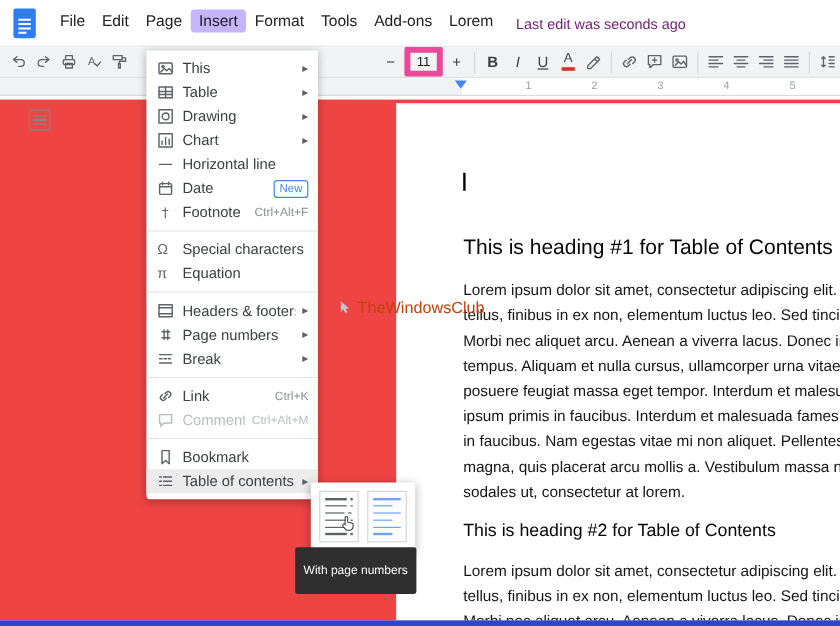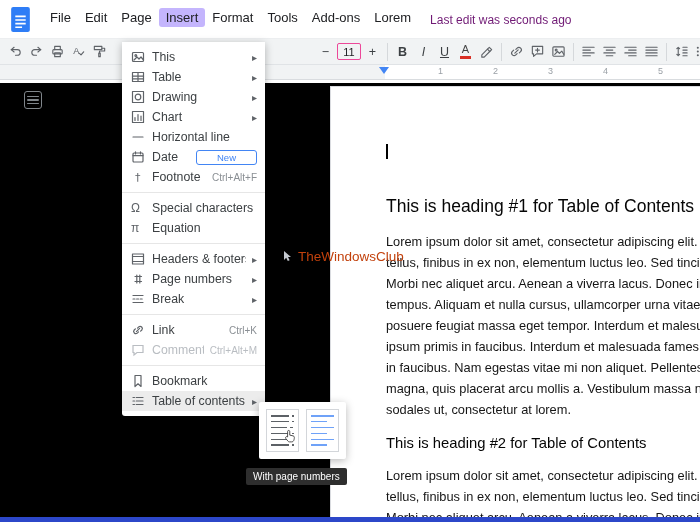--- a/index.html
+++ b/index.html
@@ -21,35 +21,35 @@
   .last-edit{margin-left:12px;color:#701a75;font-size:12px;white-space:nowrap}
 
   
   .toolbar{height:27px;background:#f1f3f4;border-top:1px solid #eceef0;border-bottom:1px solid #e0e3e6;
            display:flex;align-items:center;padding:0 6px;box-sizing:border-box;gap:2px;overflow:hidden}
   .tbtn{width:19px;height:21px;display:flex;align-items:center;justify-content:center;border-radius:2px;
         color:#444;font-size:13px;flex:0 0 auto}
   .tbtn.txt{font-size:12.5px;color:#3c4043}
   .tsep{width:1px;height:18px;background:#d5d8db;margin:0 3px;flex:0 0 auto}
   .tspacer{width:203px;flex:0 0 auto}
-  .fsize{width:22px;height:15px;border:1px solid #ec4899;border-radius:2px;font-size:11px;
+  .fsize{width:22px;height:15px;border:5px solid #ec4899;border-radius:2px;font-size:11px;
          display:flex;align-items:center;justify-content:center;background:#f1f3f4;flex:0 0 auto}
   .bold-b{font-weight:bold}.ital-i{font-style:italic}.undl-u{text-decoration:underline}
   .tcolor{display:flex;flex-direction:column;align-items:center;line-height:11px}
   .tcolor .bar{width:11px;height:3px;background:#d93025;margin-top:1px}
 
   
   .ruler{position:relative;height:14px;background:#f1f3f4;border-bottom:1px solid #d9dcdf;overflow:hidden}
   .ruler-white{position:absolute;left:385px;top:0;bottom:0;right:0;background:#fff}
   .tick{position:absolute;top:1px;font-size:9px;color:#9aa0a6}
   .rmarker{position:absolute;left:379px;top:2px;width:0;height:0;
            border-left:5px solid transparent;border-right:5px solid transparent;border-top:7px solid #4285f4}
 
   
-  .canvas{position:absolute;top:83px;left:0;right:0;bottom:5px;background:#000000;overflow:hidden;z-index:1}
+  .canvas{position:absolute;top:83px;left:0;right:0;bottom:5px;background:#ef4444;overflow:hidden;z-index:1}
   .outline-btn{position:absolute;left:24px;top:8px;width:18px;height:18px;border:1.4px solid #80868b;
                border-radius:3px;box-sizing:border-box;display:flex;flex-direction:column;justify-content:center;gap:2px;padding:0 2px}
   .outline-btn i{display:block;height:1.4px;background:#80868b;border-radius:1px}
   .page{position:absolute;left:330px;top:3px;width:662px;height:980px;background:#fff;
         border:1px solid #dadce0;box-sizing:border-box;padding:56px 0 0 55px}
   .caret{width:1.5px;height:15px;background:#000;margin-top:1px}
   .h1{font-size:17.5px;font-weight:400;color:#050505;margin:37px 0 0 0;white-space:pre}
   .h2{font-size:14.8px;font-weight:400;color:#050505;margin:15px 0 0 0;white-space:pre}
   .bodytext{font-size:12.8px;line-height:21px;color:#151515;white-space:pre;margin:14px 0 0 0}
 
@@ -61,36 +61,36 @@
             box-shadow:0 2px 8px rgba(0,0,0,.28);border-radius:0 0 3px 3px;padding:5px 0;box-sizing:border-box}
   .mi{height:20px;display:flex;align-items:center;padding:0 8px 0 9px;font-size:12.3px;color:#3c4043;white-space:nowrap}
   .mi .ic{width:21px;flex:0 0 auto;display:flex;align-items:center;color:#5f6368}
   .mi .ic .glyph{font-size:12px;color:#5f6368}
   .mi .lbl{flex:1;overflow:hidden}
   .mi .sc{color:#8a8f94;font-size:10px;margin-left:6px}
   .mi .arr{color:#5f6368;font-size:10px;margin-left:6px}
   .mi.hl{background:#ececec}
   .mi.dis,.mi.dis .sc,.mi.dis .ic{color:#b9bdc2}
   .mdiv{height:1px;background:#e6e6e6;margin:5px 0}
-  .badge{border:1px solid #4285f4;color:#4285f4;font-size:9.5px;padding:0 20px;height:13px;line-height:13px;
+  .badge{border:1px solid #4285f4;color:#4285f4;font-size:9.5px;padding:0 4px;height:13px;line-height:13px;
          border-radius:3px;margin-left:6px}
 
   
   .toc-panel{position:absolute;left:259px;top:402px;background:#fff;z-index:60;padding:7px;display:flex;gap:7px;
              box-shadow:0 2px 8px rgba(0,0,0,.28);border-radius:2px}
   .toc-card{width:33px;height:43px;border:1px solid #d3d6da;background:#fff;box-sizing:border-box;
             padding:5px 4px;display:flex;flex-direction:column;justify-content:space-between}
   .trow{display:flex;align-items:center}
   .trow .ln{height:1.6px;background:#5c6166;flex:1}
   .trow .dt{width:2.5px;height:1.6px;background:#5c6166;margin-left:3px}
   .trow.blue .ln{background:#6fa2f8}
   .trow.short .ln{flex:0 0 70%}
   .hand{position:absolute;left:283px;top:429px;z-index:80}
-  .tooltip{position:absolute;left:246px;top:468px;z-index:70;background:#2e2e2e;color:#fff;
-           font-size:10px;padding:3px 7px;border-radius:2px;white-space:nowrap}
+  .tooltip{position:absolute;left:246px;top:456px;z-index:70;background:#2e2e2e;color:#fff;
+           font-size:10px;padding:14px 7px;border-radius:2px;white-space:nowrap}
 
   .bottom-strip{position:absolute;left:0;right:0;bottom:0;height:5px;background:#2c47c9;z-index:90}
 </style>
 </head>
 <body>
 
 <div class="topbar">
   <div class="logo">
     <svg width="21" height="27" viewBox="0 0 20 26">
       <rect x="1" y="1" width="18" height="24" rx="2" fill="#2e7df6"></rect>

